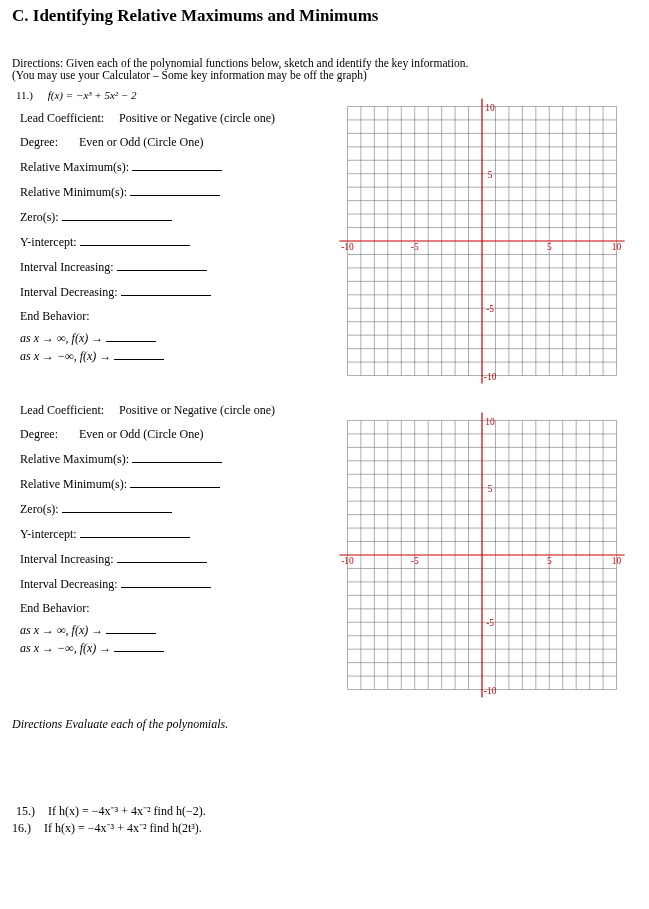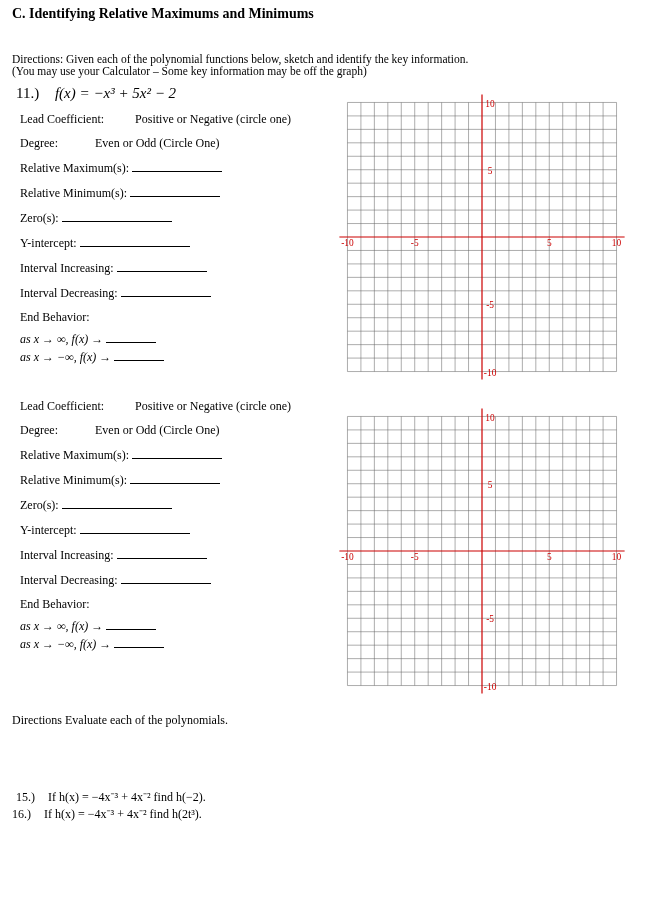--- a/index.html
+++ b/index.html
@@ -6,37 +6,37 @@
   body {
     width: 649px;
     height: 909px;
     background: #fff;
     font-family: "Times New Roman", serif;
     font-size: 12px;
     color: #000;
     padding: 6px 12px;
     position: relative;
   }
-  .section-title { font-weight: bold; font-size: 14px; margin-bottom: 1px; }
+  .section-title { font-weight: bold; font-size: 17px; margin-bottom: 1px; }
   .directions { font-size: 11.5px; margin-bottom: 0; margin-top: 31px; }
   .subnote { font-size: 11.5px; margin-bottom: 8px; }
   .problem-block { display: flex; align-items: flex-start; margin-bottom: 14px; }
   .left-col { width: 320px; padding-right: 8px; padding-left: 4px; }
   .right-col { width: 300px; display:flex; justify-content:center; padding-top:4px; }
-  .q-header { font-size: 15px; margin-bottom: 10px; }
+  .q-header { font-size: 11px; margin-bottom: 10px; }
   .q-header .num { margin-right: 12px; }
   .field-row { font-size: 12px; margin-bottom: 9px; font-family: "Times New Roman", serif; }
-  .field-row span.label { margin-right: 16px; }
+  .field-row span.label { margin-right: 0; }
   .blank { display:inline-block; border-bottom: 1px solid #000; min-width: 90px; height: 12px; vertical-align: baseline; }
   .blank-long { min-width: 110px; }
   .indent { padding-left: 4px; }
   .eb-line { font-style: italic; font-family: "Times New Roman", serif; margin-bottom:2px;}
   .eb-line .blank { min-width: 50px; }
   svg.grid { display:block; }
-  .eval-dir { font-size: 12px; margin-top: 6px; margin-bottom: 2px; }
+  .eval-dir { font-size: 12px; margin-top: 6px; margin-bottom: 12px; font-style: italic; }
   .eval-row { display:flex; margin-bottom: 58px; }
   .eval-row:last-child { margin-bottom: 6px; flex-direction: column; }
   .eval-q { font-size: 12px; font-family:"Times New Roman", serif; }
   .eval-left { width: 54%; padding-left:4px; }
   .eval-right { width: 46%; }
   .eval-q .num { margin-right: 10px; }
 </style>
 </head>
 <body>
 

